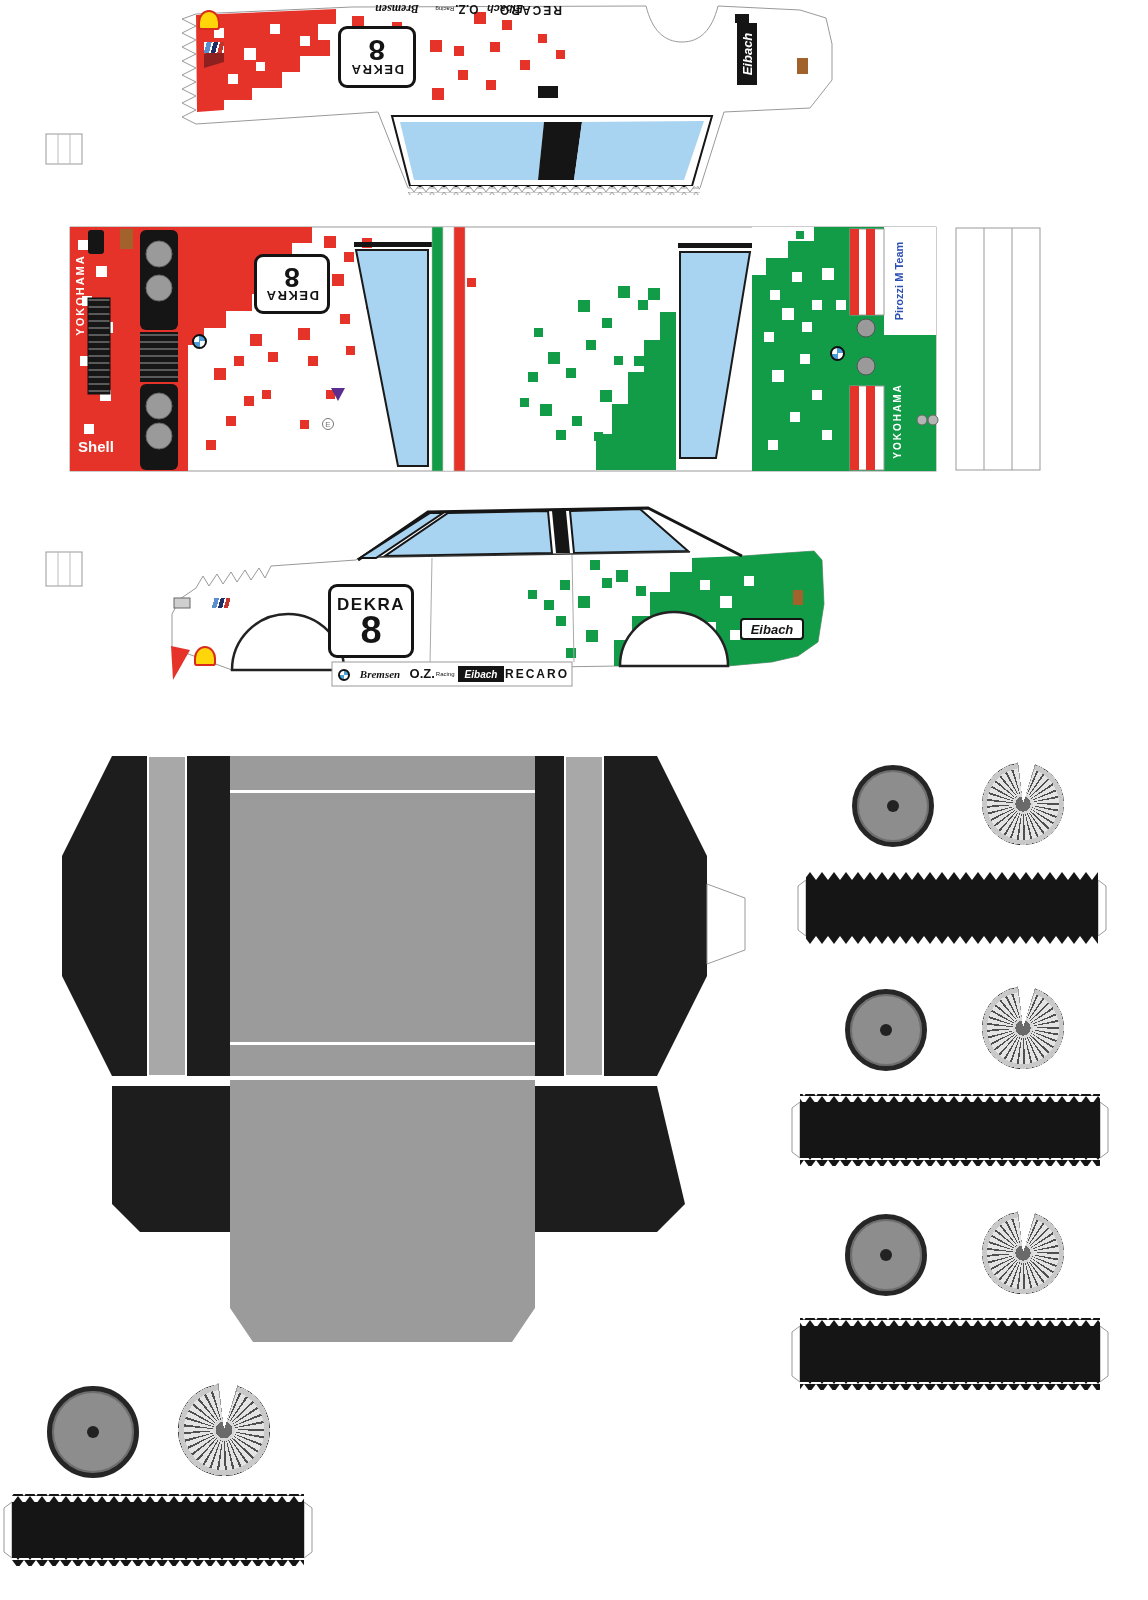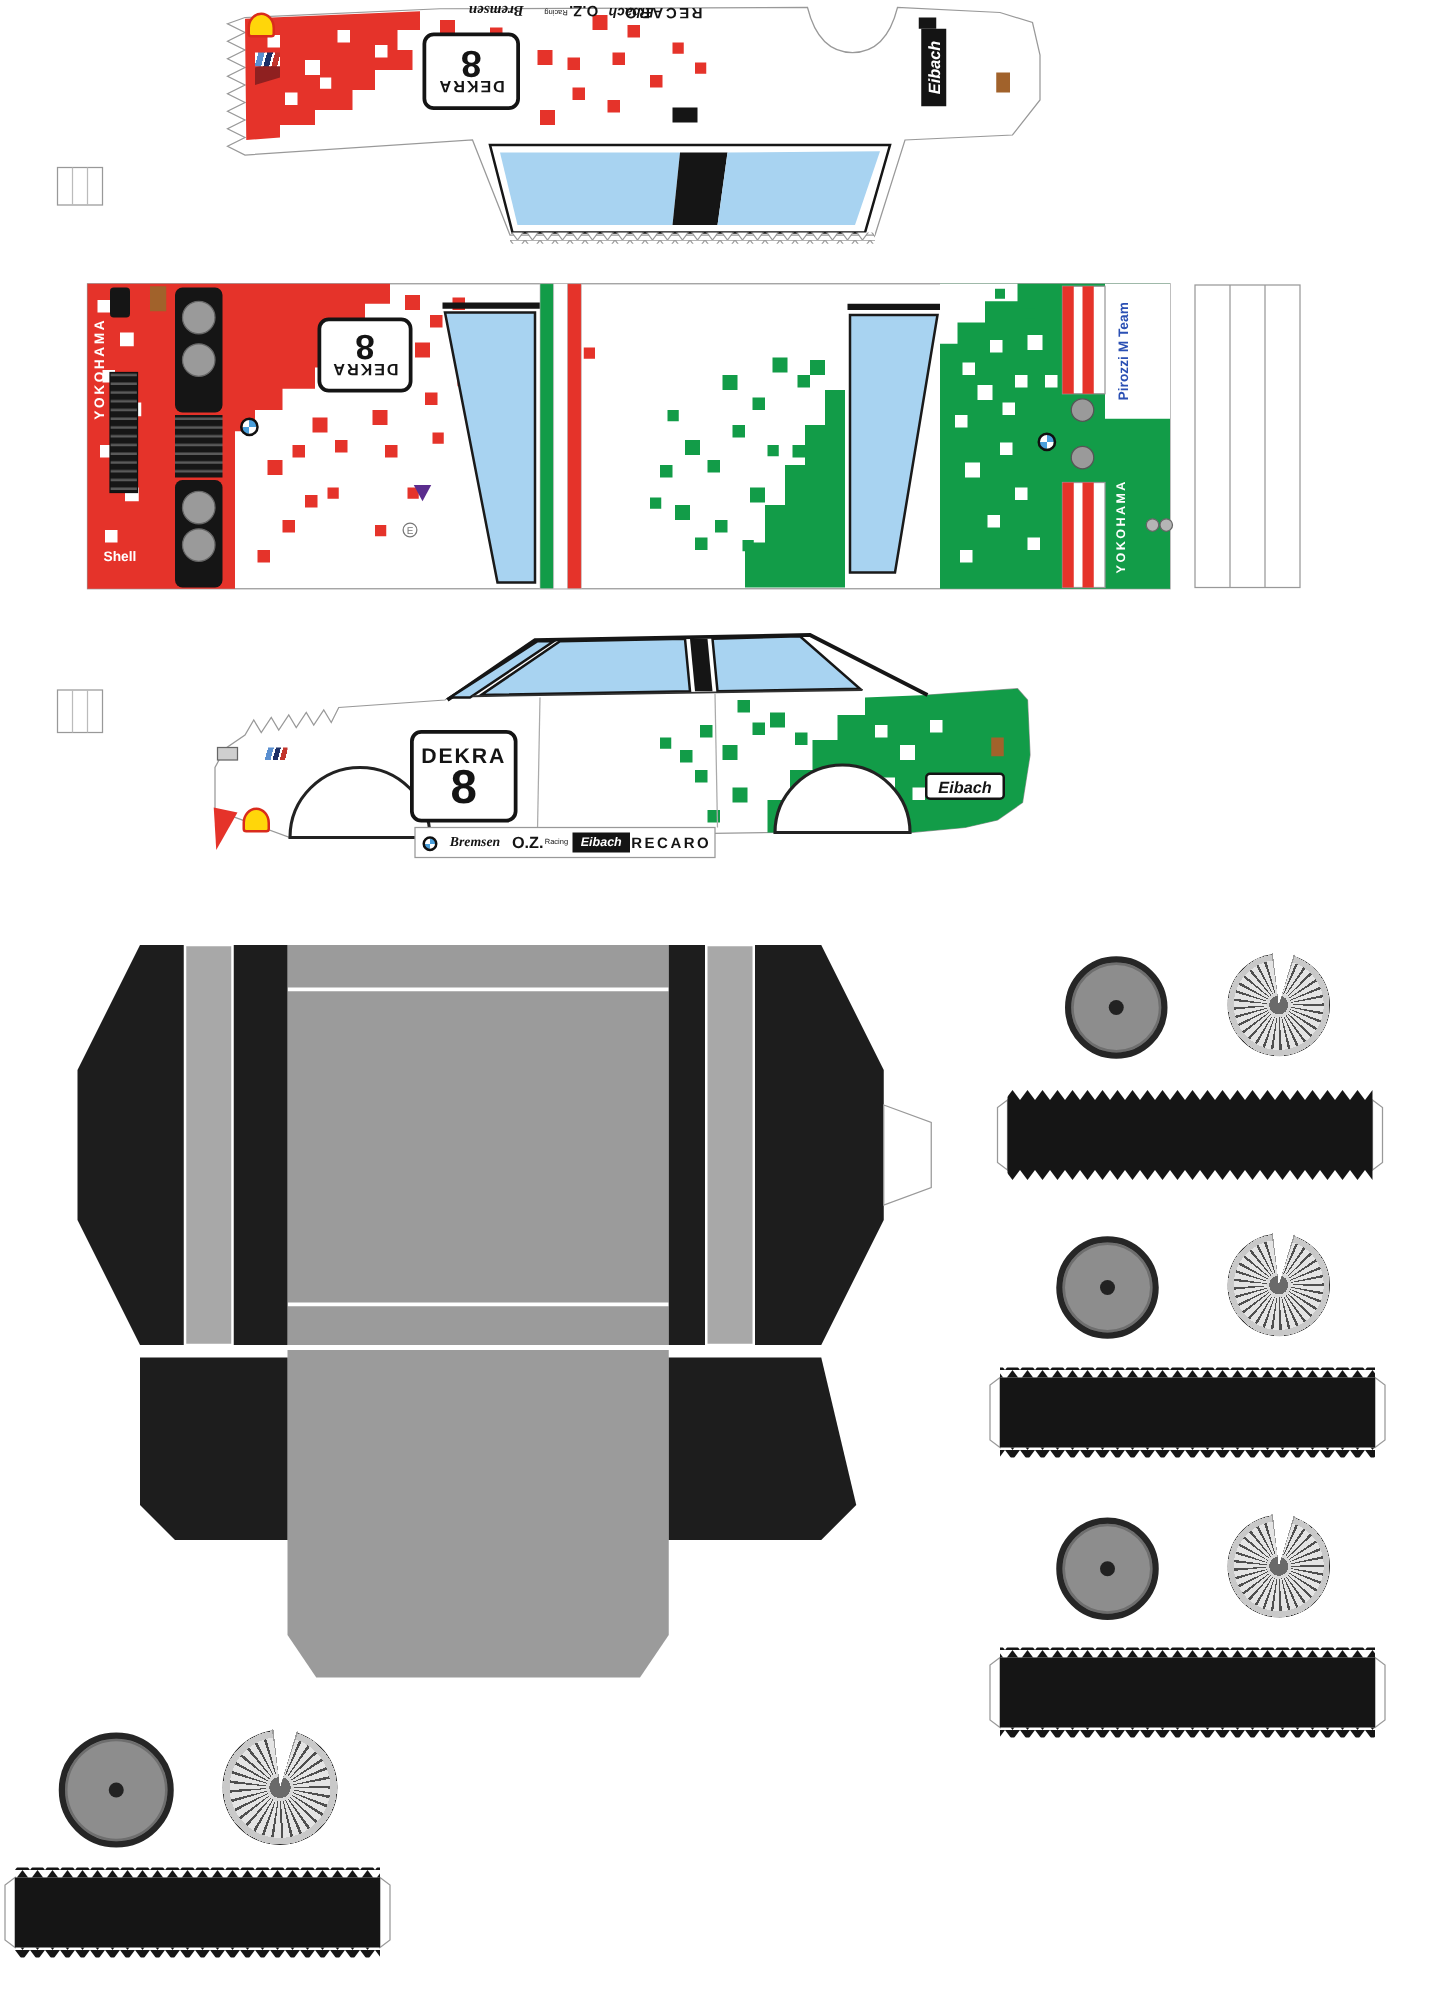--- a/index.html
+++ b/index.html
@@ -329,21 +329,21 @@
       <span>Eibach</span>
     </div>
 <div class="plate flip" style="left:338px;top:26px;width:78px;height:62px">
   <span class="plate-name" style="font-size:13px">DEKRA</span>
   <span class="plate-num" style="font-size:30px">8</span>
 </div>
 
 <div class="ov vert w b" style="left:32px;top:288px;width:96px;height:14px;font-size:11px;letter-spacing:2px">
       <span>YOKOHAMA</span>
     </div>
-<div class="ov w b" style="left:70px;top:438px;width:52px;height:16px;font-size:11px">
+<div class="ov w b" style="left:70px;top:438px;width:52px;height:16px;font-size:15px">
       <span>Shell</span>
     </div>
 <div class="roundel" style="left:192px;top:334px;width:15px;height:15px"></div>
 <div class="plate flip" style="left:254px;top:254px;width:76px;height:60px">
   <span class="plate-name" style="font-size:13px">DEKRA</span>
   <span class="plate-num" style="font-size:28px">8</span>
 </div>
 <div class="emark" style="left:322px;top:418px">
       <span>E</span>
     </div>

